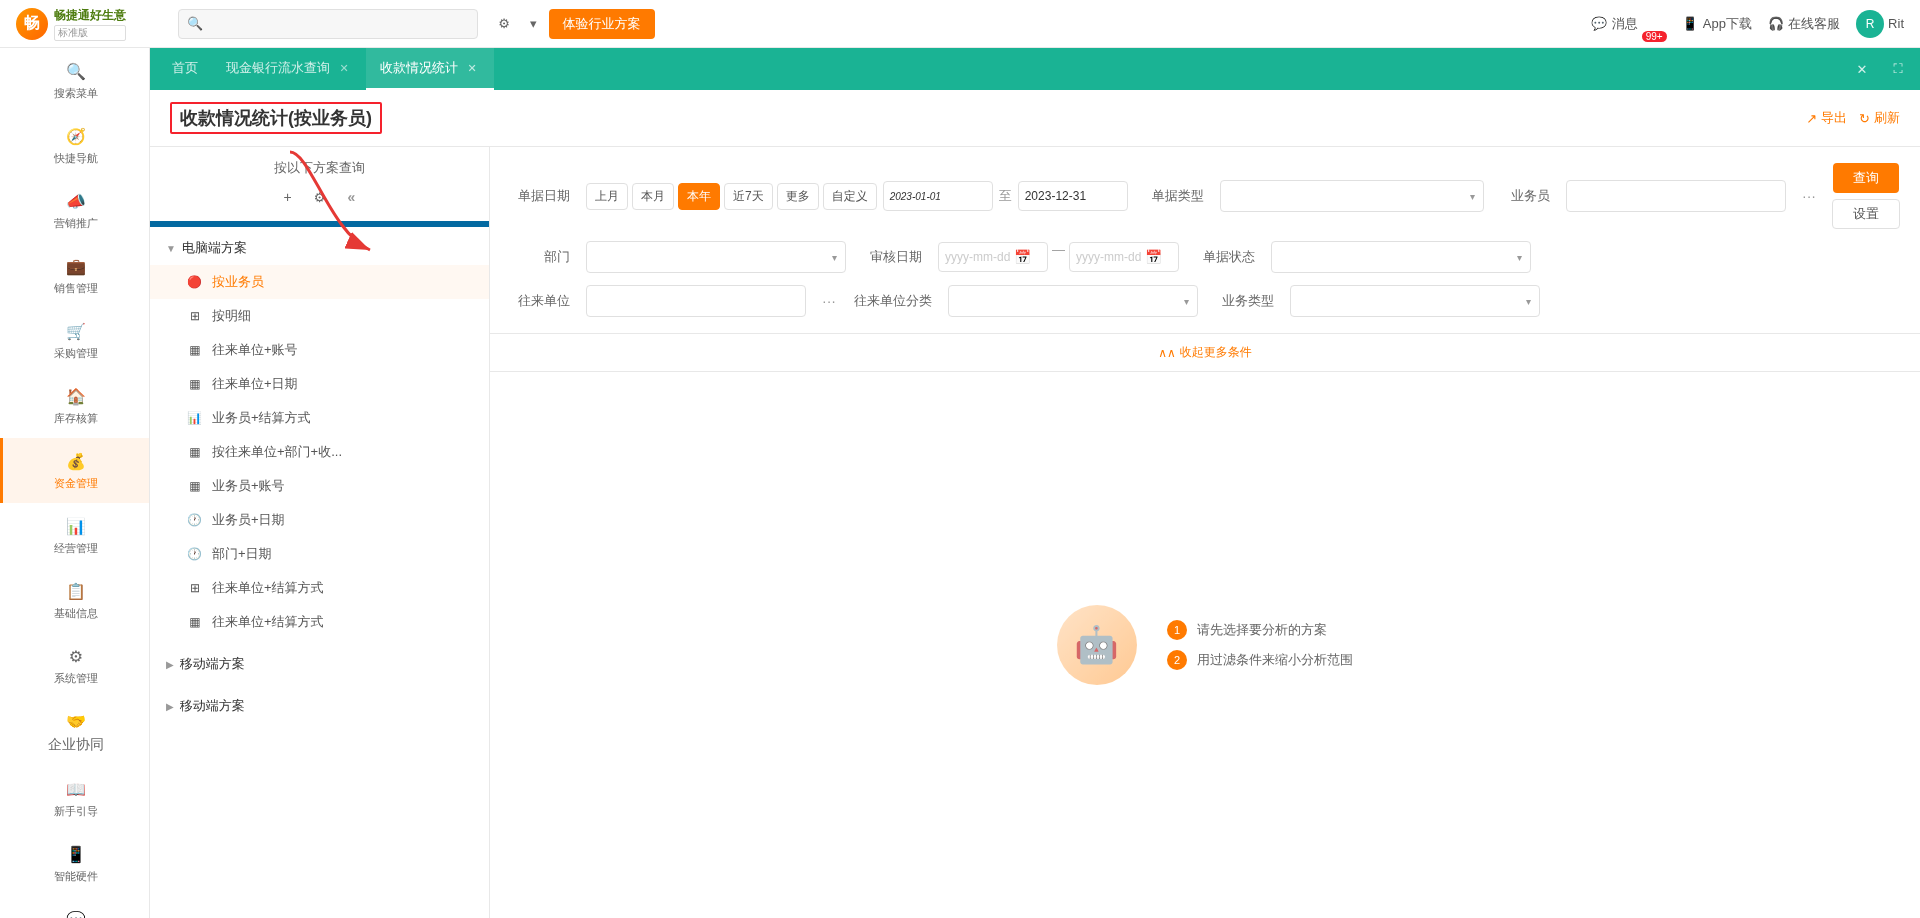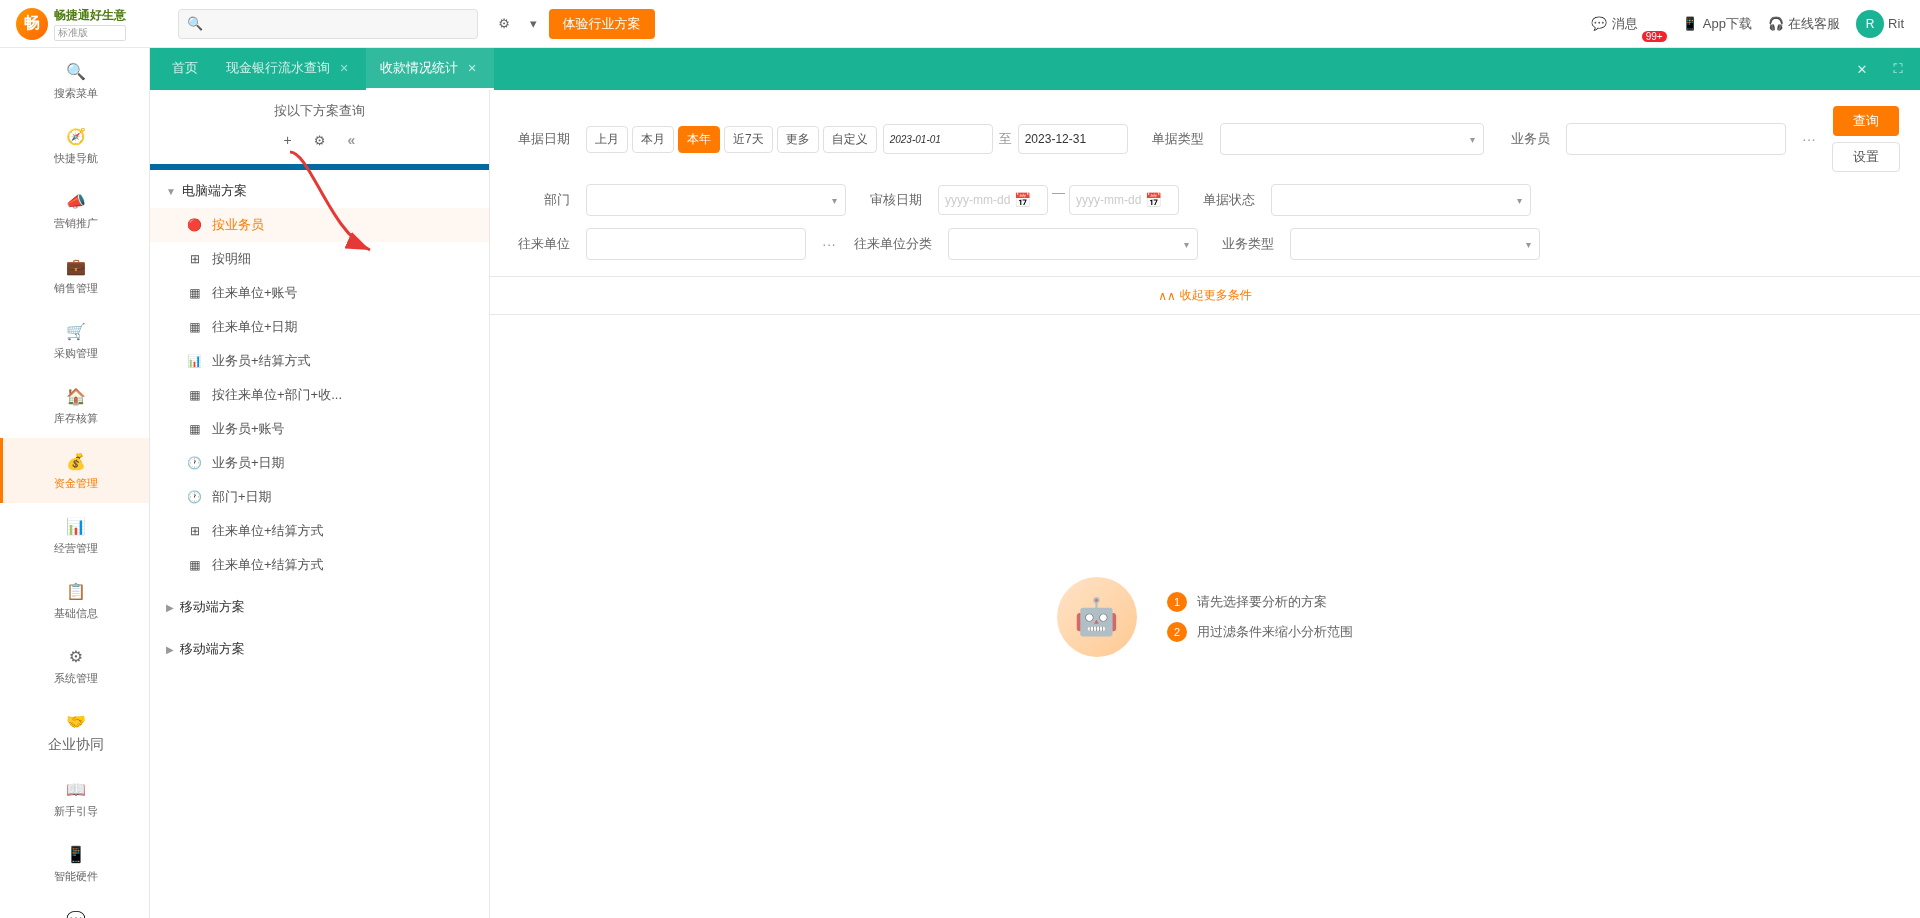--- a/index.html
+++ b/index.html
@@ -561,20 +561,33 @@
             <span>收款情况统计</span>
             <span class="tab-close">✕</span>
           </div>
         </div>
       <div class="tab-bar-actions">
         <div class="tab-bar-icon">✕</div>
         <div class="tab-bar-icon">⛶</div>
       </div>
     </div>
 
+    <div class="page-header">
+      <h2 class="page-title">收款情况统计(按业务员)</h2>
+      <div class="page-header-actions">
+        <div class="header-btn">
+          <span>↗</span>
+          <span>导出</span>
+        </div>
+        <div class="header-btn">
+          <span>↻</span>
+          <span>刷新</span>
+        </div>
+      </div>
+    </div>
 
     <div class="body-wrapper">
 
       <div class="left-panel" style="position:relative;">
         <div class="left-panel-header">
           <span class="left-panel-title">按以下方案查询</span>
           <div class="left-panel-icons">
             <div class="lp-icon">+</div>
             <div class="lp-icon" style="font-size:13px;">⚙</div>
             <div class="lp-icon collapse-icon" style="font-weight:bold;">«</div>

